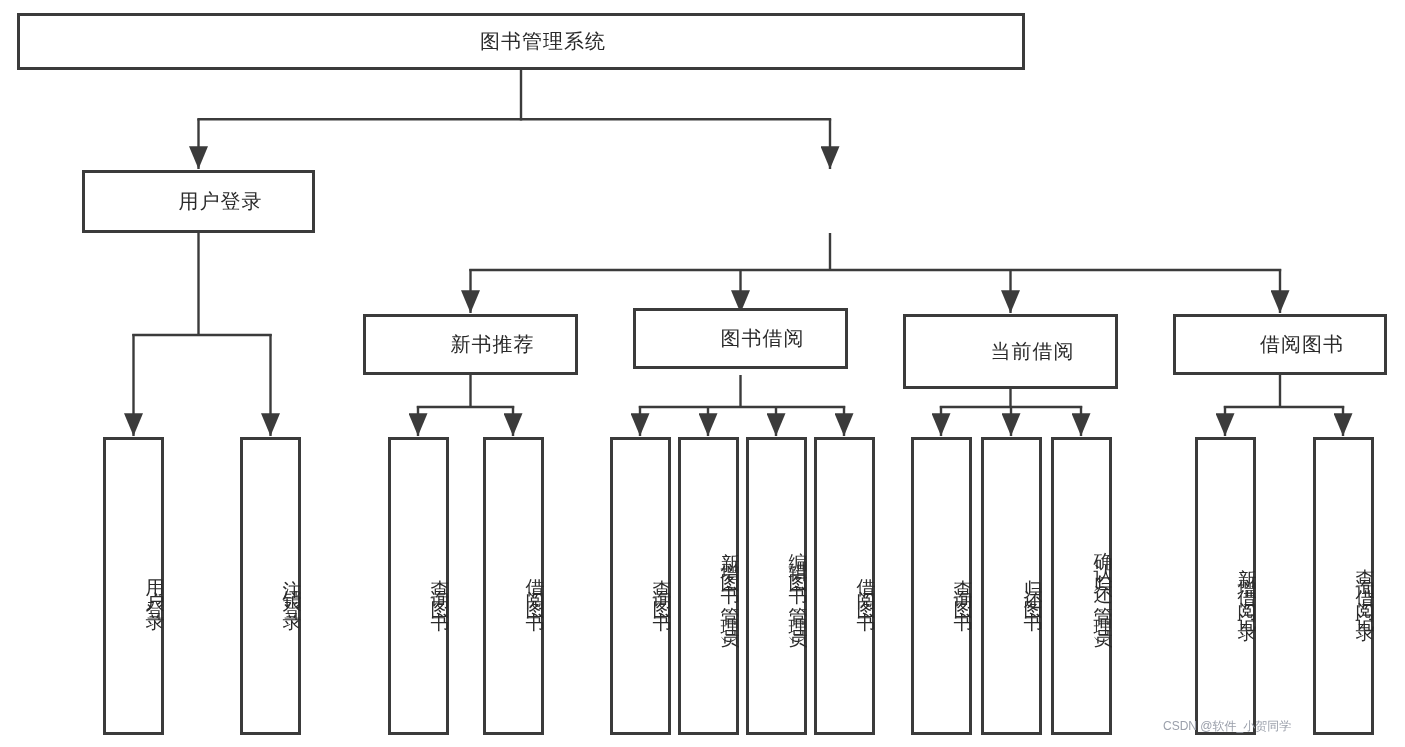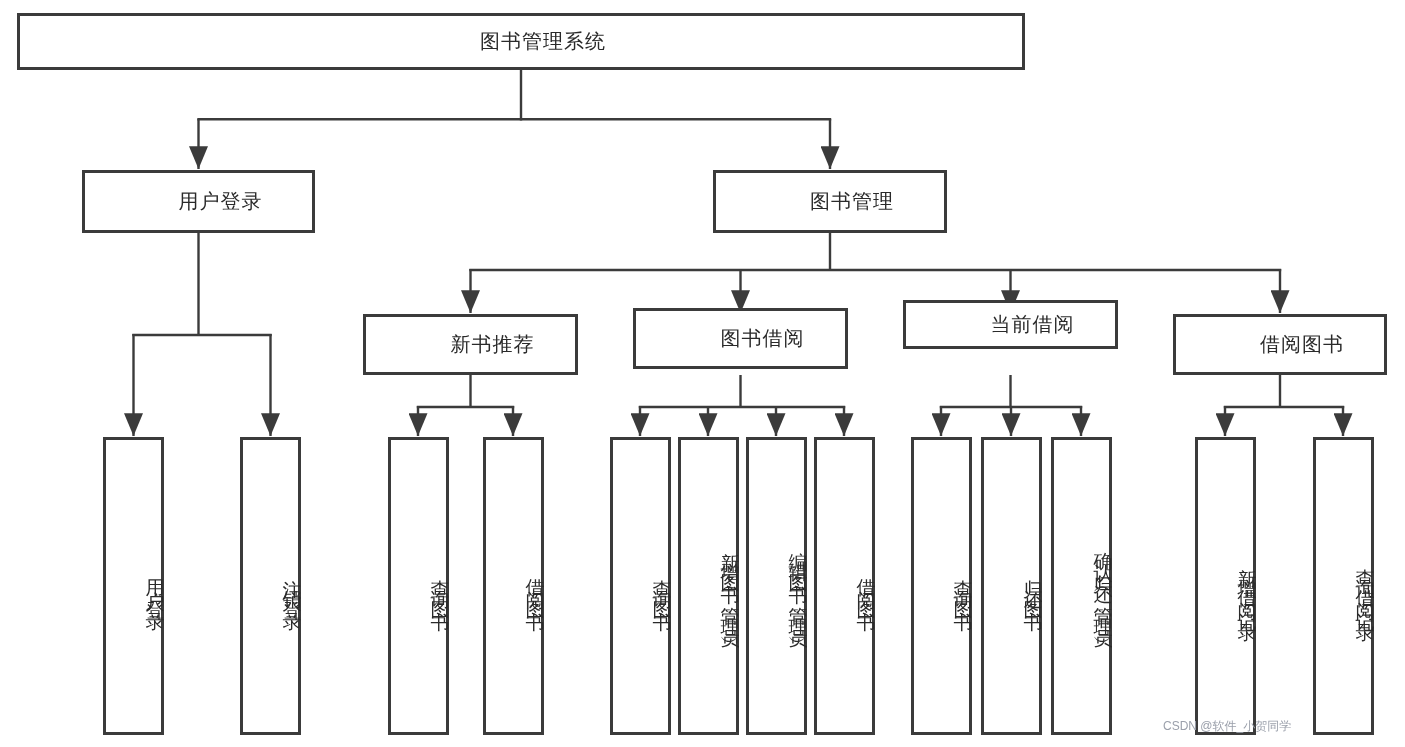--- a/index.html
+++ b/index.html
@@ -116,25 +116,24 @@
       <path d="M1280,375 V408"></path>
       <path d="M1223.8,407 H1344.2"></path>
       <path d="M1225,406 V436" marker-end="url(#arrow)"></path>
       <path d="M1343,406 V436" marker-end="url(#arrow)"></path>
     </g>
   </svg>
 
   <div class="node h" style="left:17px; top:13px; width:1008px; height:57px">图书管理系统</div>
 
   <div class="node h" style="left:82px; top:170px; width:233px; height:63px">用户登录</div>
-  <div class="node h" style="left:713px; top:170px; width:234px; height:63px">图书管理</div>
 
   <div class="node h" style="left:363px; top:314px; width:215px; height:61px">新书推荐</div>
   <div class="node h" style="left:633px; top:308px; width:215px; height:61px">图书借阅</div>
-  <div class="node h" style="left:903px; top:300px; width:215px; height:49px">当前借阅</div>
+  <div class="node h" style="left:903px; top:314px; width:215px; height:75px">当前借阅</div>
   <div class="node h" style="left:1173px; top:314px; width:214px; height:61px">借阅图书</div>
 
   <div class="node v" style="left:103px; top:437px; width:61px; height:298px">用户登录</div>
   <div class="node v" style="left:240px; top:437px; width:61px; height:298px">注销登录</div>
 
   <div class="node v" style="left:388px; top:437px; width:61px; height:298px">查询图书</div>
   <div class="node v" style="left:483px; top:437px; width:61px; height:298px">借阅图书</div>
 
   <div class="node v" style="left:610px; top:437px; width:61px; height:298px">查询图书</div>
   <div class="node v" style="left:678px; top:437px; width:61px; height:298px">新增图书（管理员）</div>

